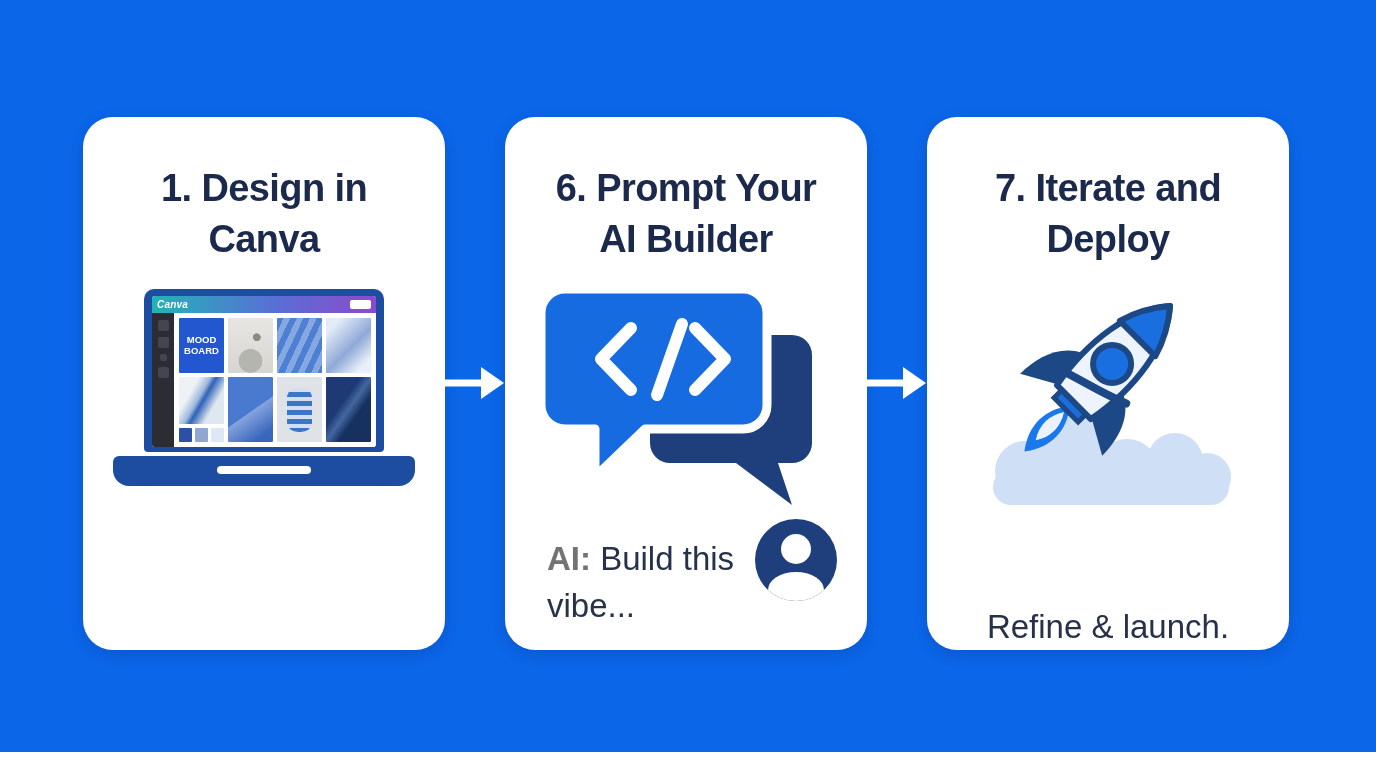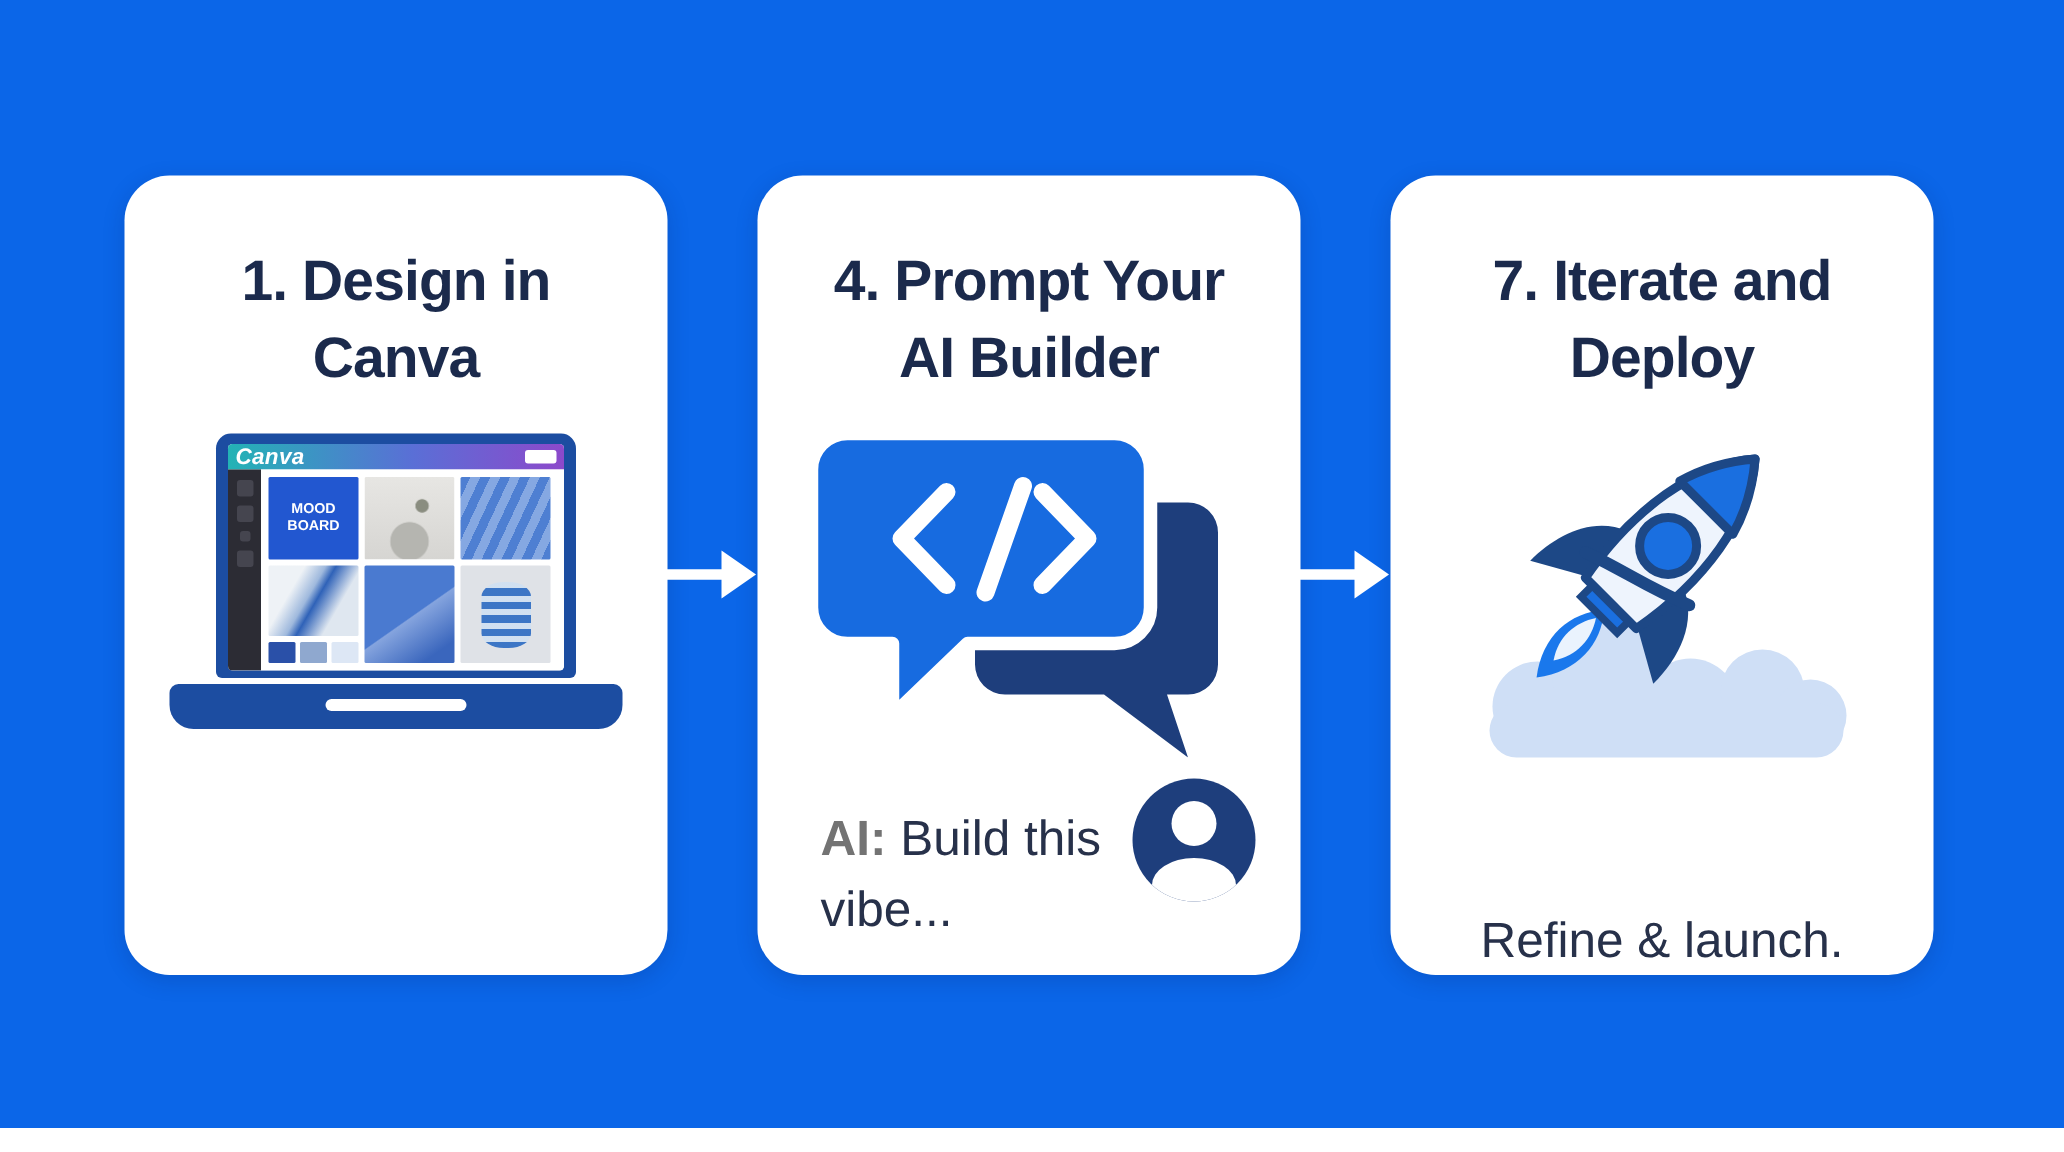--- a/index.html
+++ b/index.html
@@ -39,33 +39,33 @@
   }
   .screen-inner {
     width:100%; height:100%; background:#f4f4f4; border-radius:3px;
     overflow:hidden; display:flex; flex-direction:column;
   }
   .canva-bar {
     height:17px; flex:0 0 auto;
     background:linear-gradient(90deg,#23b3b5,#5a6fd6 55%,#8c49cb);
     display:flex; align-items:center; justify-content:space-between; padding:0 5px;
   }
-  .canva-logo { color:#fff; font-size:15px; font-weight:bold; font-style:italic; letter-spacing:0.2px; }
+  .canva-logo { color:#fff; font-size:10px; font-weight:bold; font-style:italic; letter-spacing:0.2px; }
   .canva-btn { width:21px; height:9px; background:#fff; border-radius:2px; }
   .screen-body { flex:1; display:flex; min-height:0; }
   .canva-sidebar {
     width:22px; background:#2c2c34; display:flex; flex-direction:column;
     align-items:center; padding-top:7px; gap:6px; flex:0 0 auto;
   }
   .sb-sq { width:11px; height:11px; background:#45454f; border-radius:2px; }
   .sb-sq.small { width:7px; height:7px; }
   .canvas-area { flex:1; background:#fff; padding:5px; min-width:0; }
   .mood-grid {
     display:grid; height:100%; box-sizing:border-box; gap:4px;
-    grid-template-columns:repeat(3,1fr);
+    grid-template-columns:repeat(4,1fr);
     grid-template-rows:50fr 42fr 13fr;
   }
   .mood-grid > div { border-radius:1px; }
   .t-mood  { grid-area:1/1; background:#2257d0; color:#fff; font-weight:bold; font-size:9.5px;
              line-height:1.15; display:flex; align-items:center; justify-content:center; text-align:center; }
   .t-vase  { grid-area:1/2; background:radial-gradient(circle at 50% 78%, #b5b5b0 0 24%, transparent 25%),
              radial-gradient(circle at 64% 35%, #8a8d80 0 8%, transparent 9%),
              linear-gradient(#e7e6e3,#d6d5d2); }
   .t-wave  { grid-area:1/3; background:repeating-linear-gradient(115deg,#4e7fd2 0 6px,#85a8e2 6px 12px); }
   .t-abs1  { grid-area:1/4; background:linear-gradient(135deg,#e3ebf7 15%,#8fa9d8 55%,#eaf0f9 85%); }
@@ -151,21 +151,21 @@
         </div>
       </div>
       <div class="base">
         <div class="base-notch"></div>
       </div>
     </div>
 
   </section>
 
   <section class="card" id="card2">
-    <h2 class="card-title">4. Prompt Your AI Builder</h2>
+    <h2 class="card-title">6. Prompt Your AI Builder</h2>
 
     <div class="bubbles">
       <svg width="302" height="222" viewBox="0 0 302 222">
 
         <path d="M135,52 h122 a20,20 0 0 1 20,20 v88 a20,20 0 0 1 -20,20 h-14 l14,42 -56,-42 h-66 a20,20 0 0 1 -20,-20 v-88 a20,20 0 0 1 20,-20 z" fill="#1e3e7c"></path>
 
         <path d="M30,6 h178 a24,24 0 0 1 24,24 v92 a24,24 0 0 1 -24,24 h-98 l-50,48 v-48 h-30 a24,24 0 0 1 -24,-24 v-92 a24,24 0 0 1 24,-24 z" fill="#176be0" stroke="#ffffff" stroke-width="9" stroke-linejoin="round"></path>
 
         <g stroke="#ffffff" stroke-width="12" stroke-linecap="round" stroke-linejoin="round" fill="none">
           <polyline points="96,45 66,76 96,107"></polyline>

